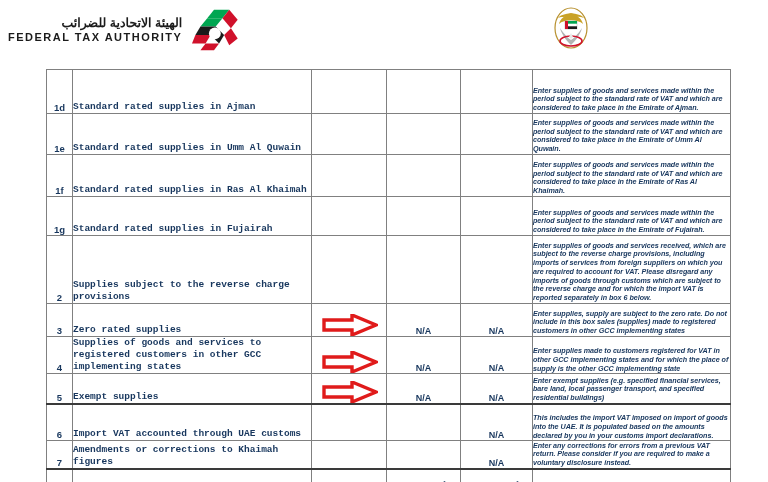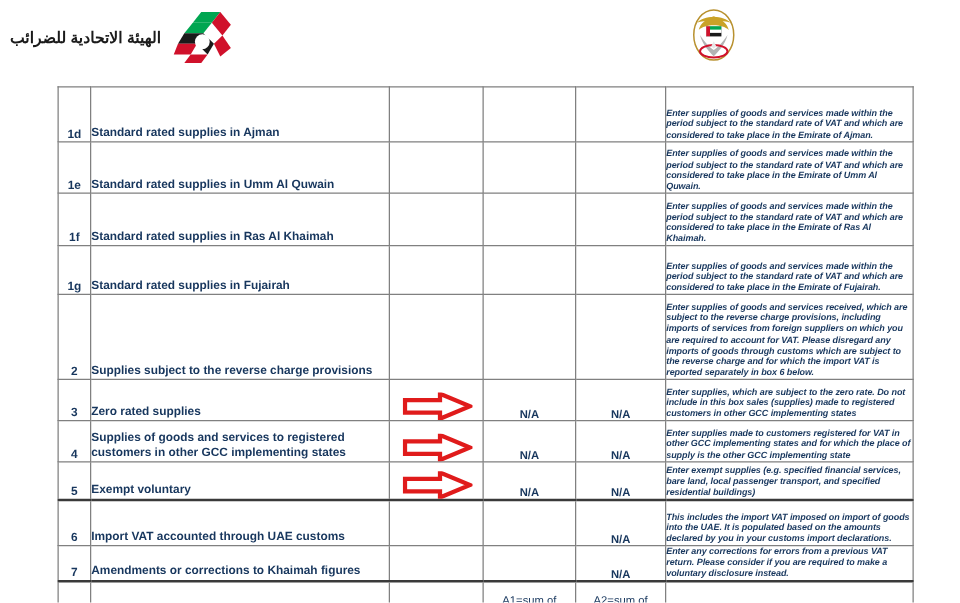--- a/index.html
+++ b/index.html
@@ -55,21 +55,21 @@
   .c-vat{width:74px;}
   .c-adj{width:72px;}
   .c-note{width:198px;}
 
   .num-cell{
     font-size:9.5px;font-weight:bold;color:#17365d;
     text-align:center;padding:0 0 3px 0;margin-left:24px;
   }
   .desc-cell{
     font-size:9.5px;font-weight:bold;color:#17365d;
-    padding:0 0 3px 6px;line-height:1.28;
+    padding:0 0 3px 6px;line-height:1.28;font-family:Liberation Mono, monospace;
   }
   .na-cell{
     background:#f1f1f1;
     font-size:9px;color:#17365d;font-weight:bold;
     text-align:center;vertical-align:middle;
   }
   .note-cell{
     font-size:7.2px;font-style:italic;color:#17365d;font-weight:bold;
     vertical-align:top;padding:2px 3px 2px 4px;line-height:1.22;
     letter-spacing:-0.05px;
@@ -89,20 +89,21 @@
   .rowline-thick-top{border-top:2px solid #3a3a3a !important;}
 </style>
 </head>
 <body>
 
 <div id="header">
 
   <div id="fta-logo">
     <div id="fta-wordmark">
       <div id="fta-arabic">الهيئة الاتحادية للضرائب</div>
+      <div id="fta-english">FEDERAL TAX AUTHORITY</div>
     </div>
     <svg id="fta-mark" viewBox="0 0 60 52">
       <g>
         <path d="M30 2 L48 2 L40 12 L22 12 Z" fill="#00a651"></path>
         <path d="M22 12 L40 12 L32 22 L14 22 Z" fill="#00a651"></path>
         <path d="M48 2 L58 14 L50 24 L40 12 Z" fill="#d0112b"></path>
         <path d="M50 24 L58 36 L48 44 L42 32 Z" fill="#d0112b"></path>
         <path d="M14 22 L32 22 L26 32 L8 32 Z" fill="#1a1a1a"></path>
         <path d="M32 22 L42 32 L36 42 L26 32 Z" fill="#1a1a1a"></path>
         <path d="M8 32 L26 32 L20 42 L4 42 Z" fill="#d0112b"></path>
@@ -189,41 +190,41 @@
       <td class="desc-cell">Zero rated supplies</td>
       <td class="arrow-cell">
         <div class="arrow-wrap">
           <svg width="56" height="22" viewBox="0 0 56 22">
             <path d="M2 6 L30 6 L30 1 L54 11 L30 21 L30 16 L2 16 Z" fill="#ffffff" stroke="#e01b1b" stroke-width="3.4" stroke-linejoin="miter"></path>
           </svg>
         </div>
       </td>
       <td class="na-cell">N/A</td>
       <td class="na-cell">N/A</td>
-      <td class="note-cell">Enter supplies, which are subject to the zero rate. Do not include in this box sales (supplies) made to registered customers in other GCC implementing states</td>
+      <td class="note-cell">Enter supplies, supply are subject to the zero rate. Do not include in this box sales (supplies) made to registered customers in other GCC implementing states</td>
     </tr>
 
     <tr style="height:33px;">
       <td class="num-cell">4</td>
       <td class="desc-cell">Supplies of goods and services to registered customers in other GCC implementing states</td>
       <td class="arrow-cell">
         <div class="arrow-wrap">
           <svg width="56" height="22" viewBox="0 0 56 22">
             <path d="M2 6 L30 6 L30 1 L54 11 L30 21 L30 16 L2 16 Z" fill="#ffffff" stroke="#e01b1b" stroke-width="3.4" stroke-linejoin="miter"></path>
           </svg>
         </div>
       </td>
       <td class="na-cell">N/A</td>
       <td class="na-cell">N/A</td>
       <td class="note-cell">Enter supplies made to customers registered for VAT in other GCC implementing states and for which the place of supply is the other GCC implementing state</td>
     </tr>
 
     <tr style="height:30px;">
       <td class="num-cell rowline-thick">5</td>
-      <td class="desc-cell rowline-thick">Exempt voluntary</td>
+      <td class="desc-cell rowline-thick">Exempt supplies</td>
       <td class="arrow-cell rowline-thick">
         <div class="arrow-wrap">
           <svg width="56" height="22" viewBox="0 0 56 22">
             <path d="M2 6 L30 6 L30 1 L54 11 L30 21 L30 16 L2 16 Z" fill="#ffffff" stroke="#e01b1b" stroke-width="3.4" stroke-linejoin="miter"></path>
           </svg>
         </div>
       </td>
       <td class="na-cell rowline-thick">N/A</td>
       <td class="na-cell rowline-thick">N/A</td>
       <td class="note-cell rowline-thick">Enter exempt supplies (e.g. specified financial services, bare land, local passenger transport, and specified residential buildings)</td>

